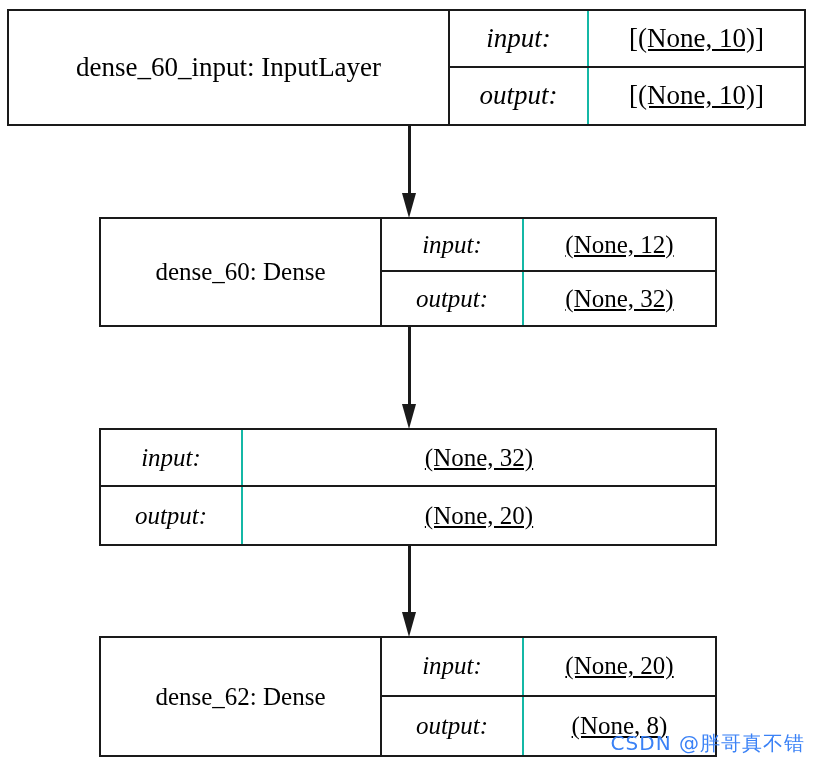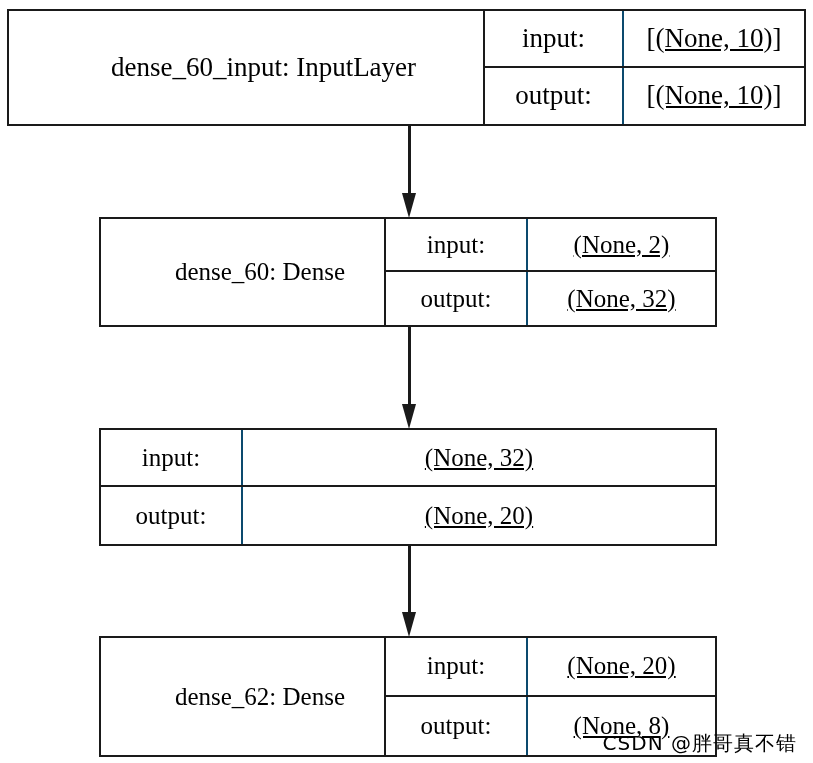--- a/index.html
+++ b/index.html
@@ -37,21 +37,20 @@
 
   .node-name {
     display: flex;
     align-items: center;
     justify-content: center;
     box-sizing: border-box;
     border-right: 2px solid #1a1a1a;
     text-align: center;
     padding: 0 6px;
     white-space: nowrap;
-    margin-left: 35px;
   }
 
   .node-io {
     display: flex;
     flex-direction: column;
     flex: 1 1 auto;
     box-sizing: border-box;
   }
 
   .io-row {
@@ -63,22 +62,23 @@
   }
   .io-row.first {
     border-bottom: 2px solid #1a1a1a;
   }
 
   .io-label {
     display: flex;
     align-items: center;
     justify-content: center;
     box-sizing: border-box;
-    border-right: 2px solid #0c4a6e;
-    white-space: nowrap;
+    border-right: 2px solid #14b8a6;
+    white-space: nowrap;
+    font-style: italic;
   }
 
   .io-value {
     display: flex;
     align-items: center;
     justify-content: center;
     box-sizing: border-box;
     flex: 1 1 auto;
     white-space: nowrap;
     text-decoration: underline;
@@ -93,21 +93,21 @@
     font-size: 27px;
   }
   #node-0 .node-name { width: 441px; }
   #node-0 .io-label  { width: 139px; }
 
   .node-dense {
     left: 99px;
     width: 618px;
     font-size: 25px;
   }
-  .node-dense .node-name { width: 250px; }
+  .node-dense .node-name { width: 281px; }
   .node-dense .io-label  { width: 142px; }
 
   #node-1 { top: 217px; height: 110px; }
   #node-2 { top: 428px; height: 118px; }
   #node-3 { top: 636px; height: 121px; }
 
   
   .arrow {
     position: absolute;
     left: 402px;
@@ -134,25 +134,25 @@
   #arrow-0 { top: 126px; height: 92px; }
   #arrow-0 .shaft { height: 70px; }
   #arrow-1 { top: 327px; height: 102px; }
   #arrow-1 .shaft { height: 80px; }
   #arrow-2 { top: 546px; height: 91px; }
   #arrow-2 .shaft { height: 69px; }
 
   
   #watermark {
     position: absolute;
-    right: 16px;
+    right: 8px;
     bottom: 6px;
     font-family: "DejaVu Sans", "Liberation Sans", sans-serif;
     font-size: 20px;
-    color: #000000;
+    color: #3b82f6;
     letter-spacing: 1px;
     white-space: nowrap;
     pointer-events: none;
   }
 </style>
 </head>
 <body>
 
 <div id="canvas">
 
@@ -173,21 +173,21 @@
   <div class="arrow" id="arrow-0">
     <div class="shaft"></div>
     <div class="head"></div>
   </div>
 
   <div class="node node-dense" id="node-1">
     <div class="node-name">dense_60: Dense</div>
     <div class="node-io">
       <div class="io-row first">
         <div class="io-label">input:</div>
-        <div class="io-value">(None, 2)</div>
+        <div class="io-value">(None, 12)</div>
       </div>
       <div class="io-row">
         <div class="io-label">output:</div>
         <div class="io-value">(None, 32)</div>
       </div>
     </div>
   </div>
 
   <div class="arrow" id="arrow-1">
     <div class="shaft"></div>

